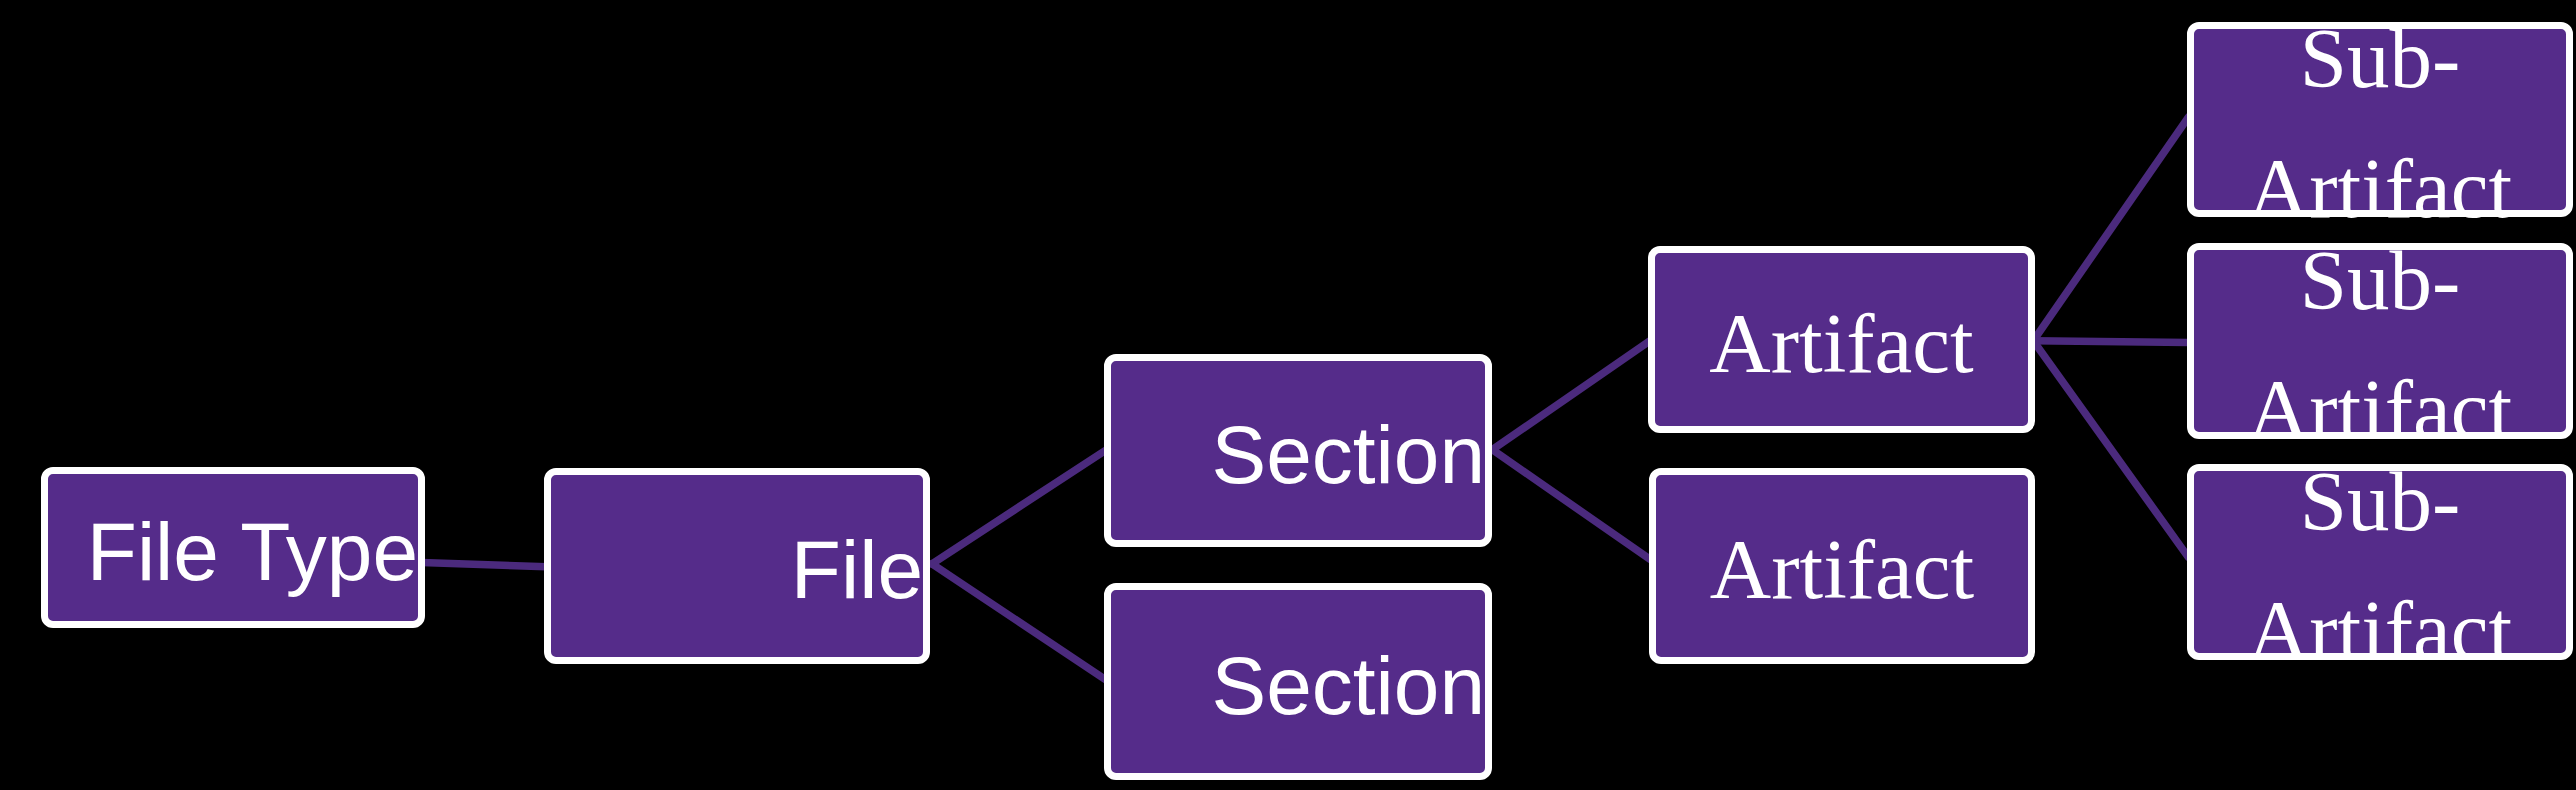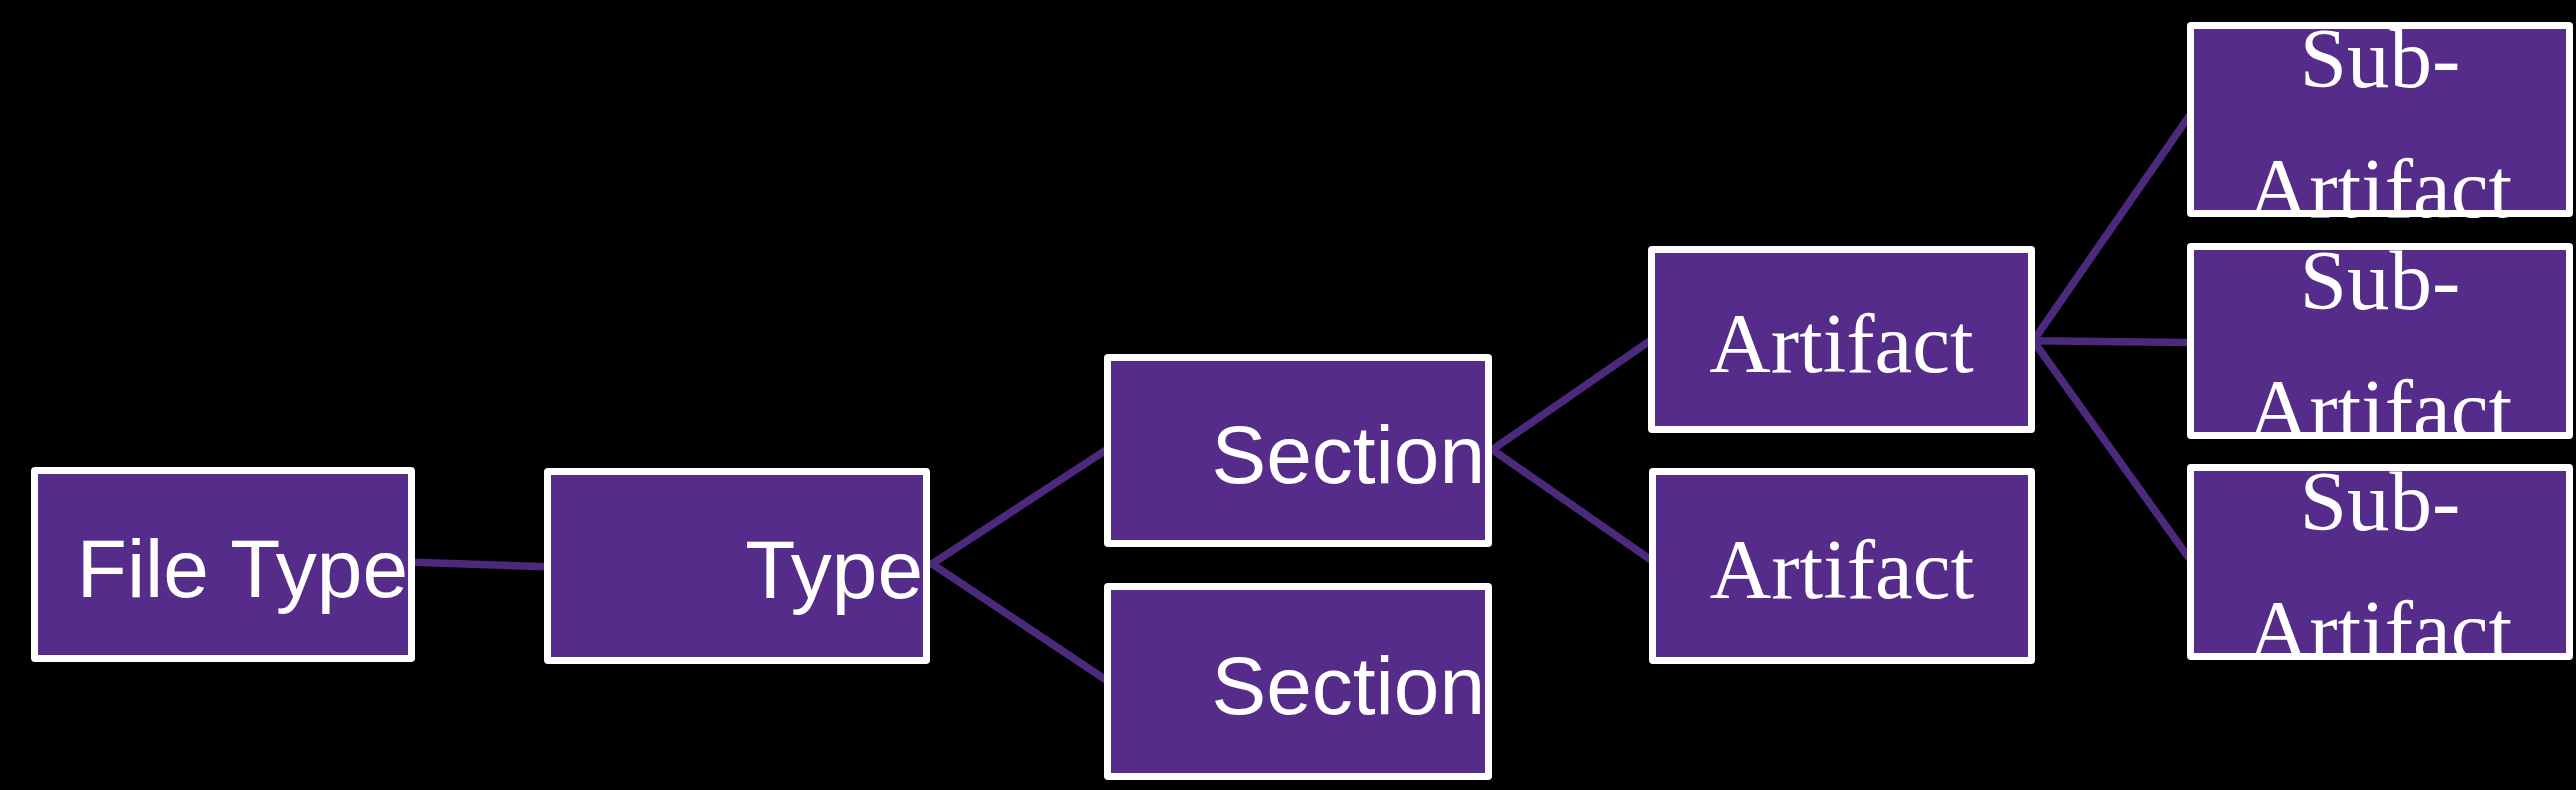--- a/index.html
+++ b/index.html
@@ -30,42 +30,42 @@
   }
   .connector {
     stroke: var(--connector);
     stroke-width: 13;
     stroke-linecap: round;
   }
   .node {
     position: absolute;
     background: var(--node-fill);
     border: 7px solid var(--node-border);
-    border-radius: 4px;
+    border-radius: 12px;
     color: var(--text);
     display: flex;
     flex-direction: column;
     align-items: center;
     justify-content: center;
     text-align: center;
     padding-top: 8.2px;
     line-height: 1.1;
     gap: 36px;
   }
   .node.sans {
     font-family: "Liberation Sans", "DejaVu Sans", sans-serif;
     font-size: 82px;
     align-items: flex-end;
   }
   .node.serif {
     font-family: "Liberation Serif", "DejaVu Serif", serif;
     font-size: 85px;
   }
   
-  #node-file-type        { left:   31px; top: 467px; width: 384px; height: 195px; }
+  #node-file-type        { left:   41px; top: 467px; width: 384px; height: 161px; }
   #node-zone             { left:  544px; top: 468px; width: 386px; height: 196px; }
   #node-section-top      { left: 1104px; top: 354px; width: 388px; height: 193px; }
   #node-section-bottom   { left: 1104px; top: 583px; width: 388px; height: 197px; }
   #node-artifact-top     { left: 1648px; top: 246px; width: 387px; height: 187px; }
   #node-artifact-bottom  { left: 1649px; top: 468px; width: 386px; height: 196px; }
   #node-sub-artifact-top    { left: 2187px; top:  22px; width: 386px; height: 195px; }
   #node-sub-artifact-middle { left: 2187px; top: 243px; width: 386px; height: 196px; }
   #node-sub-artifact-bottom { left: 2187px; top: 464px; width: 386px; height: 196px; }
 </style>
 </head>
@@ -82,21 +82,21 @@
     <line class="connector" x1="3473" y1="582" x2="3738" y2="200"></line>
     <line class="connector" x1="3473" y1="582" x2="3738" y2="585"></line>
     <line class="connector" x1="3473" y1="582" x2="3738" y2="952"></line>
   </svg>
 
   <div class="node sans" id="node-file-type">
     <span>File Type</span>
   </div>
 
   <div class="node sans" id="node-zone">
-    <span>Type</span>
+    <span>File</span>
   </div>
 
   <div class="node sans" id="node-section-top">
     <span>Section</span>
   </div>
 
   <div class="node sans" id="node-section-bottom">
     <span>Section</span>
   </div>
 

